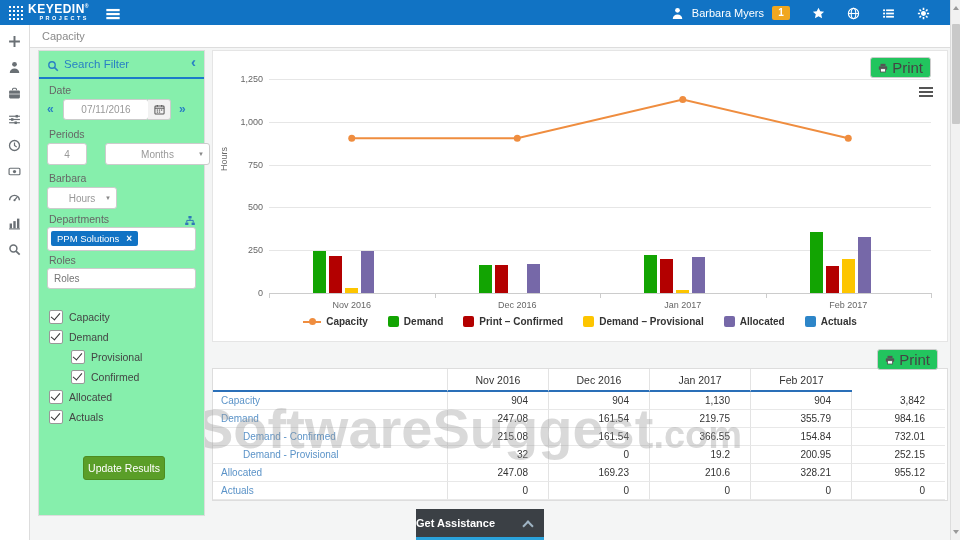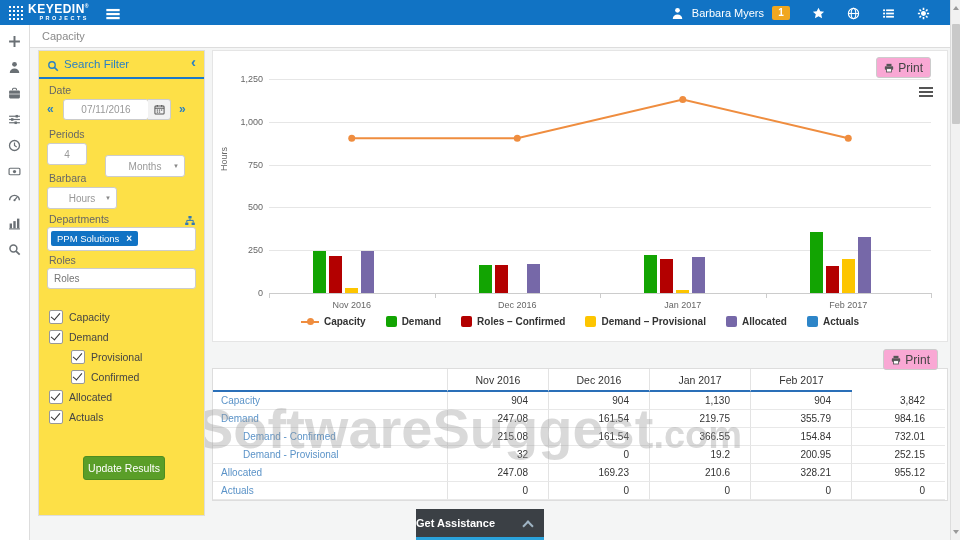--- a/index.html
+++ b/index.html
@@ -25,21 +25,21 @@
   
   .title-bar{position:absolute;left:30px;top:25px;width:920px;height:22px;background:#fff;border-bottom:1px solid #ddd;display:flex;align-items:center;}
   .title-bar span{margin-left:12px;font-size:11px;color:#8a8a8a;}
 
   
   .rail{position:absolute;left:0;top:25px;width:30px;height:515px;background:#fff;border-right:1px solid #ddd;display:flex;flex-direction:column;align-items:center;padding-top:3px;box-sizing:border-box;z-index:15;}
   .rail-item{width:30px;height:26px;display:flex;align-items:center;justify-content:center;color:#6a7075;cursor:pointer;}
   .rail-item svg{width:13px;height:13px;}
 
   
-  .sidebar{position:absolute;left:38px;top:50px;width:167px;height:466px;background:#fde047;border:1px solid #ddd;box-sizing:border-box;z-index:10;}
+  .sidebar{position:absolute;left:38px;top:50px;width:167px;height:466px;background:#86efac;border:1px solid #ddd;box-sizing:border-box;z-index:10;}
   .sf-header{position:absolute;left:0;top:0;width:100%;height:26px;display:flex;align-items:center;}
   .sf-header .s-ico{width:12px;height:12px;color:#2980c4;margin-left:8px;}
   .sf-title{color:#2980c4;font-size:11.5px;margin-left:5px;}
   .sf-collapse{position:absolute;right:8px;top:2px;color:#2980c4;font-size:15px;font-weight:bold;cursor:pointer;}
   .sf-underline{position:absolute;left:0;top:26px;width:100%;height:2px;background:#1b7ac9;}
   .sb-label{position:absolute;left:10px;font-size:10.5px;color:#666;}
   .sb-arrow{position:absolute;color:#2980c4;font-size:12px;font-weight:bold;cursor:pointer;}
   .sb-input{position:absolute;height:21px;border:1px solid #ccc;border-radius:3px;background:#fff;font-family:"Liberation Sans",sans-serif;font-size:10px;color:#999;box-sizing:border-box;}
   .date-input{left:24px;top:48px;width:86px;text-align:center;}
   .cal-btn{position:absolute;left:109px;top:48px;width:23px;height:21px;border:1px solid #ccc;border-left:none;border-radius:0 3px 3px 0;background:#f2f2f2;display:flex;align-items:center;justify-content:center;color:#555;cursor:pointer;box-sizing:border-box;}
@@ -56,21 +56,21 @@
   .cb-row{display:flex;align-items:center;margin-bottom:6px;cursor:pointer;}
   .cb-row.gap{margin-top:14px;}
   .cb-row.ind{margin-left:22px;}
   .cb-box{width:12px;height:12px;border:1px solid #999;border-radius:2px;background:#fff;position:relative;flex:0 0 auto;}
   .cb-box .tick{position:absolute;left:3px;top:0px;width:4px;height:8px;border-right:1.8px solid #333;border-bottom:1.8px solid #333;transform:rotate(40deg);}
   .cb-label{font-size:10.5px;color:#444;margin-left:6px;white-space:nowrap;}
   .update-btn{position:absolute;left:44px;top:405px;width:80px;height:22px;background:#5a9e28;border:1px solid #4d8c20;border-radius:3px;color:#fff;font-size:10.5px;display:flex;align-items:center;justify-content:center;cursor:pointer;}
 
   
   .chart-card{position:absolute;left:212px;top:50px;width:736px;height:292px;background:#fff;border:1px solid #e5e5e5;box-sizing:border-box;}
-  .print-btn{position:absolute;right:16px;top:6px;height:19px;padding:0 7px;background:#f9a8d4;border:1px solid #ccc;border-radius:3px;display:flex;align-items:center;gap:4px;font-size:12px;color:#444;cursor:pointer;}
+  .print-btn{position:absolute;right:16px;top:6px;height:19px;padding:0 7px;background:#22c55e;border:1px solid #ccc;border-radius:3px;display:flex;align-items:center;gap:4px;font-size:15px;color:#444;cursor:pointer;}
   .print-btn svg{width:10px;height:10px;color:#555;}
   .ctx-menu{position:absolute;right:14px;top:36px;width:14px;height:11px;cursor:pointer;}
   .ctx-menu div{height:2px;background:#555;margin-bottom:2px;}
   .gridline{position:absolute;height:1px;background:#e6e6e6;}
   .ytick{position:absolute;width:40px;text-align:right;font-size:9px;color:#666;}
   .xlabel{position:absolute;text-align:center;font-size:9px;color:#666;}
   .axis-x{position:absolute;height:1px;background:#ccc;}
   .axis-tick{position:absolute;width:1px;height:5px;background:#ccc;}
   .ylab{position:absolute;left:6px;top:120px;font-size:9px;color:#666;transform:rotate(-90deg);transform-origin:left top;}
   .bar{position:absolute;}
@@ -256,21 +256,21 @@
             <rect x="7.6" y="6" width="1.4" height="1.2" fill="currentColor"></rect>
             <rect x="3" y="8.2" width="1.4" height="1.2" fill="currentColor"></rect>
             <rect x="5.3" y="8.2" width="1.4" height="1.2" fill="currentColor"></rect>
           </svg>
         </span>
       </div>
     <span class="sb-arrow" style="left:140px;top:51px;">»</span>
 
     <div class="sb-label" style="top:77px;">Periods</div>
     <input class="sb-input periods-count" readonly="" value="4" style="">
-    <div class="sb-select" style="left:66px;top:104px;width:80px;">
+    <div class="sb-select" style="left:66px;top:92px;width:105px;">
       <span>Months</span>
       <span class="caret">▼</span>
     </div>
 
     <div class="sb-label" style="top:121px;">Barbara</div>
     <div class="sb-select" style="left:8px;top:136px;width:70px;">
       <span>Hours</span>
       <span class="caret">▼</span>
     </div>
 
@@ -359,21 +359,21 @@
             <i style="background: rgb(239, 141, 63);"></i>
           </div>
           <span class="lg-txt">Capacity</span>
         </div>
         <div class="lg-item">
           <div class="lg-sq" style="background: rgb(18, 164, 2);"></div>
           <span class="lg-txt">Demand</span>
         </div>
         <div class="lg-item">
           <div class="lg-sq" style="background: rgb(179, 0, 0);"></div>
-          <span class="lg-txt">Roles – Confirmed</span>
+          <span class="lg-txt">Print – Confirmed</span>
         </div>
         <div class="lg-item">
           <div class="lg-sq" style="background: rgb(253, 197, 0);"></div>
           <span class="lg-txt">Demand – Provisional</span>
         </div>
         <div class="lg-item">
           <div class="lg-sq" style="background: rgb(118, 104, 168);"></div>
           <span class="lg-txt">Allocated</span>
         </div>
         <div class="lg-item">

